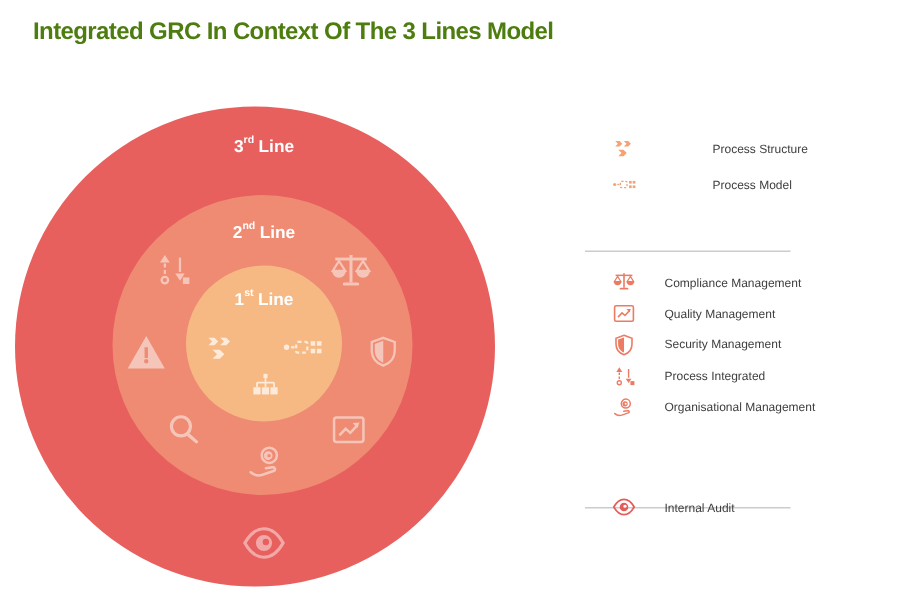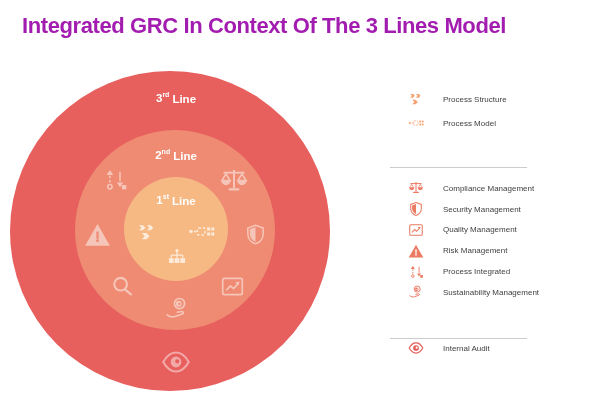--- a/index.html
+++ b/index.html
@@ -2,44 +2,44 @@
 <html><head>
 <meta charset="utf-8">
 <style>
   html,body { margin:0; padding:0; background:#fff; }
   .canvas {
     position:relative; width:600px; height:409px; background:#ffffff;
     font-family:"Liberation Sans", sans-serif; overflow:hidden;
   }
   .title {
     position:absolute; left:22px; top:13px;
-    font-size:22px; font-weight:bold; color:#a21caf; letter-spacing:-0.4px;
+    font-size:16px; font-weight:bold; color:#4d7c0f; letter-spacing:-0.4px;
     white-space:nowrap;
   }
   .circle { position:absolute; border-radius:50%; }
   .c3 { left:10px;  top:71px;  width:320px; height:320px; }
   .c2 { left:75px;  top:130px; width:200px; height:200px; }
   .c1 { left:124px; top:177px; width:104px; height:104px; }
   .ring-label {
     position:absolute; transform:translate(-50%,-50%);
     color:#ffffff; font-weight:bold; font-size:11.5px; white-space:nowrap;
   }
   .ring-label sup { font-size:7px; position:relative; top:-1px; }
   .rl-word { margin-left:3px; }
   .rl3 { left:176px; top:98px; }
   .rl2 { left:176px; top:155px; }
   .rl1 { left:176px; top:200px; }
   .d-icon { position:absolute; color:#ffffff; }
   .d-icon svg { display:block; width:100%; height:100%; }
   .legend-group { position:absolute; left:408px; }
   .lg1 { top:87px; }
   .lg2 { top:178px; }
-  .lg3 { top:338px;text-align:center; }
+  .lg3 { top:328px;text-align:center; }
   .legend-row { display:flex; align-items:center; }
-  .lg1 .legend-row { height:24px; }
+  .lg1 .legend-row { height:24px;gap:32px; }
   .lg2 .legend-row { height:20.8px;align-items:center; }
   .lg3 .legend-row { height:20px; }
   .legend-icon { width:16px; height:16px; margin-right:19px; flex:none; }
   .legend-icon svg { display:block; width:100%; height:100%; }
   .legend-label { font-size:8px; color:#3e3e3e; white-space:nowrap; }
   .divider { position:absolute; left:390px; width:137px; height:1px; background:#cccccc; }
   .dv1 { top:167px; }
   .dv2 { top:338px; }
 </style>
 </head>
@@ -184,43 +184,35 @@
               <path d="M1.9 11.6a3.7 3.7 0 0 0 7.4 0z"></path>
               <path d="M18.4 6.4l3.3 5.2h-6.6z" fill="none" stroke="currentColor" stroke-width="1.2"></path>
               <path d="M14.7 11.6a3.7 3.7 0 0 0 7.4 0z"></path>
             </svg>
           </span>
           <span class="legend-label">Compliance Management</span>
         </div>
         <div class="legend-row">
           <span class="legend-icon" style="color: rgb(236, 123, 100);">
             <svg viewBox="0 0 24 24" fill="currentColor" xmlns="http://www.w3.org/2000/svg">
-              <path d="M12 2.3 20 5.2v5.8c0 5.3-3.3 9.2-8 10.7-4.7-1.5-8-5.4-8-10.7V5.2z" fill="none" stroke="currentColor" stroke-width="1.6"></path>
-              <path d="M12 4.4v15.2c-3.5-1.4-5.9-4.4-5.9-8.6V6.6z"></path>
-            </svg>
-          </span>
-          <span class="legend-label">Security Management</span>
-        </div>
-        <div class="legend-row">
-          <span class="legend-icon" style="color: rgb(236, 123, 100);">
-            <svg viewBox="0 0 24 24" fill="currentColor" xmlns="http://www.w3.org/2000/svg">
               <rect x="2.6" y="4.2" width="18.8" height="15.6" rx="1.6" fill="none" stroke="currentColor" stroke-width="1.6"></rect>
               <path d="M6 15.6l4-4.2 3 2.6 4.6-5" fill="none" stroke="currentColor" stroke-width="1.6"></path>
               <path d="M18.9 7.4l-4.4.2 3 3.2z"></path>
             </svg>
           </span>
           <span class="legend-label">Quality Management</span>
         </div>
         <div class="legend-row">
           <span class="legend-icon" style="color: rgb(236, 123, 100);">
             <svg viewBox="0 0 24 24" fill="currentColor" xmlns="http://www.w3.org/2000/svg">
-              <path fill-rule="evenodd" d="M12 2.6 23 21.9H1zM11 9.4h2v6.3h-2zm-.3 8.2a1.3 1.3 0 1 0 2.6 0 1.3 1.3 0 1 0-2.6 0z"></path>
-            </svg>
-          </span>
-          <span class="legend-label">Risk Management</span>
+              <path d="M12 2.3 20 5.2v5.8c0 5.3-3.3 9.2-8 10.7-4.7-1.5-8-5.4-8-10.7V5.2z" fill="none" stroke="currentColor" stroke-width="1.6"></path>
+              <path d="M12 4.4v15.2c-3.5-1.4-5.9-4.4-5.9-8.6V6.6z"></path>
+            </svg>
+          </span>
+          <span class="legend-label">Security Management</span>
         </div>
         <div class="legend-row">
           <span class="legend-icon" style="color: rgb(236, 123, 100);">
             <svg viewBox="0 0 24 24" fill="currentColor" xmlns="http://www.w3.org/2000/svg">
               <path d="M7.3 2.8l3 4.6H4.3z"></path>
               <path d="M7.3 8v7.4" fill="none" stroke="currentColor" stroke-width="1.4" stroke-dasharray="2.4 1.6"></path>
               <circle cx="7.3" cy="18.2" r="2" fill="none" stroke="currentColor" stroke-width="1.4"></circle>
               <path d="M16.6 4.4v8.8" fill="none" stroke="currentColor" stroke-width="1.4"></path>
               <path d="M16.6 18.6l-2.9-4.4h5.8z"></path>
               <rect x="18.4" y="16.6" width="4" height="4"></rect>
@@ -229,21 +221,21 @@
           <span class="legend-label">Process Integrated</span>
         </div>
         <div class="legend-row">
           <span class="legend-icon" style="color: rgb(236, 123, 100);">
             <svg viewBox="0 0 24 24" fill="currentColor" xmlns="http://www.w3.org/2000/svg">
               <circle cx="13.8" cy="7.6" r="4.5" fill="none" stroke="currentColor" stroke-width="1.5"></circle>
               <path fill-rule="evenodd" d="M13.2 5.2a2.6 2.6 0 1 1-.1 5.2 2.6 2.6 0 0 1 .1-5.2zm.5 1.6a1 1 0 1 0 0 2 1 1 0 0 0 0-2z"></path>
               <path d="M2.8 17.6c2.2 1.9 4.6 2.3 7 1.5l6.5-2.2c1.5-.5 1-2.4-.6-2.2l-3.9.6" fill="none" stroke="currentColor" stroke-width="1.5" stroke-linecap="round"></path>
             </svg>
           </span>
-          <span class="legend-label">Sustainability Management</span>
+          <span class="legend-label">Organisational Management</span>
         </div>
       </div>
       <div class="legend-group lg3">
         <div class="legend-row">
           <span class="legend-icon" style="color: rgb(228, 91, 89);">
             <svg viewBox="0 0 24 24" fill="currentColor" xmlns="http://www.w3.org/2000/svg">
               <path d="M1.8 12C5 6.3 8.8 4.4 12 4.4s7 1.9 10.2 7.6C19 17.7 15.2 19.6 12 19.6S5 17.7 1.8 12z" fill="none" stroke="currentColor" stroke-width="1.7"></path>
               <path fill-rule="evenodd" d="M12 7.7a4.3 4.3 0 1 1 0 8.6 4.3 4.3 0 0 1 0-8.6zm1 2.1a1.7 1.7 0 1 0 0 3.4 1.7 1.7 0 0 0 0-3.4z"></path>
             </svg>
           </span>

